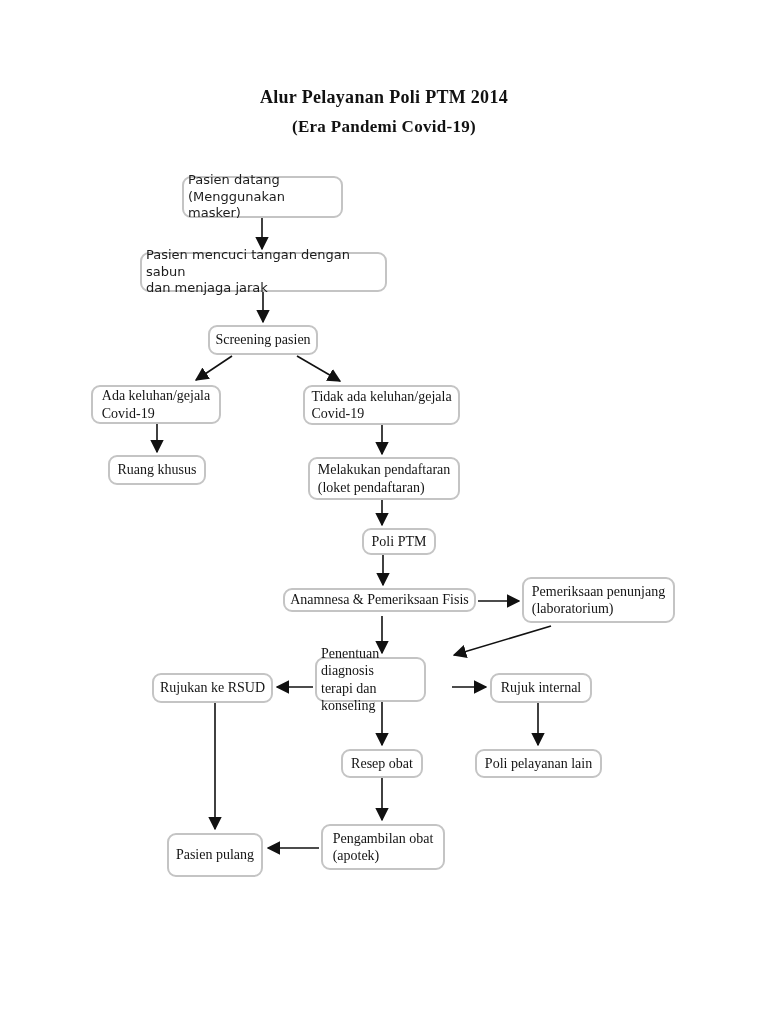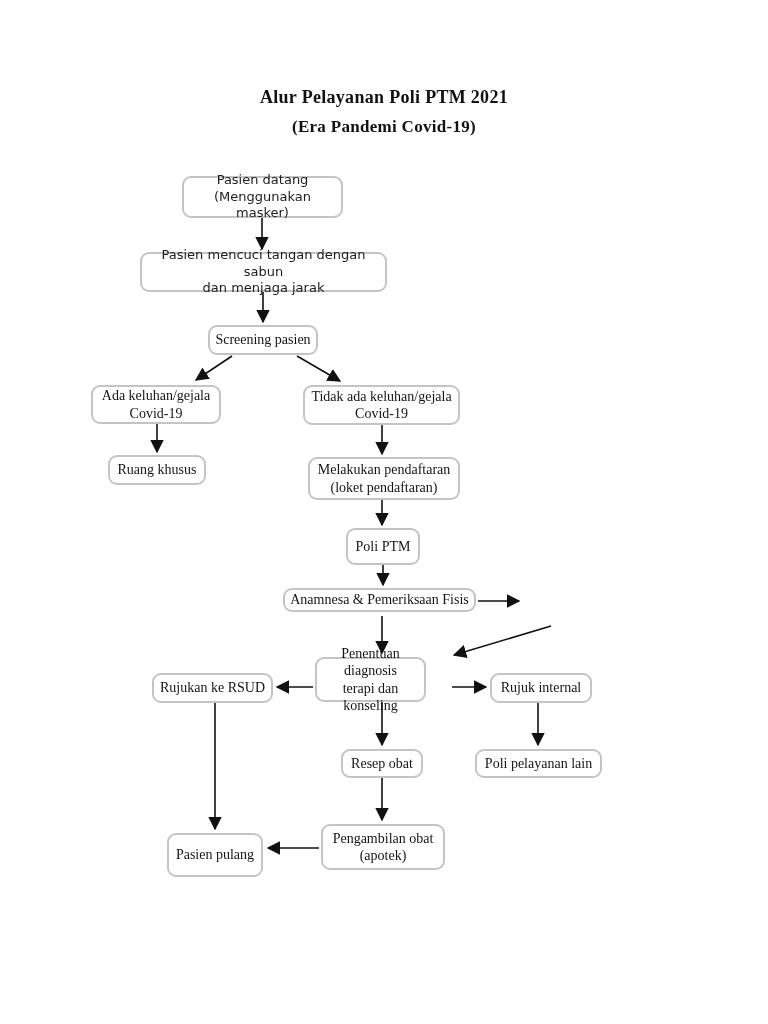--- a/index.html
+++ b/index.html
@@ -29,21 +29,21 @@
 
   .node {
     position: absolute;
     box-sizing: border-box;
     background: #ffffff;
     border: 2px solid #c4c4c4;
     border-radius: 9px;
     display: flex;
     align-items: center;
     justify-content: center;
-    text-align: center;
+    text-align: left;
     white-space: pre-line;
     color: #141414;
     line-height: 1.25;
     padding: 1px 4px;
   }
   .node.serif {
     font-family: "Liberation Serif", serif;
     font-size: 14px;
   }
   .node.sans {
@@ -63,21 +63,21 @@
   #arrow-layer line {
     stroke: #111111;
     stroke-width: 1.6;
   }
 </style>
 </head>
 <body>
 
 <div id="page">
 
-  <div id="title1" class="title-line">Alur Pelayanan Poli PTM 2021</div>
+  <div id="title1" class="title-line">Alur Pelayanan Poli PTM 2014</div>
   <div id="title2" class="title-line">(Era Pandemi Covid-19)</div>
 
   <svg id="arrow-layer" viewBox="0 0 768 1024" xmlns="http://www.w3.org/2000/svg">
     <defs>
       <marker id="ah" viewBox="0 0 10 10" refX="9" refY="5" markerWidth="8.5" markerHeight="8.5" orient="auto-start-reverse">
         <path d="M0,0 L10,5 L0,10 z" fill="#111111"></path>
       </marker>
     </defs>
     <line x1="262" y1="218" x2="262" y2="249" marker-end="url(#ah)"></line>
     <line x1="263" y1="292" x2="263" y2="322" marker-end="url(#ah)"></line>
@@ -104,22 +104,24 @@
   <div class="node sans" style="left:140px;top:252px;width:247px;height:40px">Pasien mencuci tangan dengan sabun
 dan menjaga jarak</div>
   <div class="node serif" style="left:208px;top:325px;width:110px;height:30px">Screening pasien</div>
   <div class="node serif" style="left:91px;top:385px;width:130px;height:39px">Ada keluhan/gejala
 Covid-19</div>
   <div class="node serif" style="left:303px;top:385px;width:157px;height:40px">Tidak ada keluhan/gejala
 Covid-19</div>
   <div class="node serif" style="left:108px;top:455px;width:98px;height:30px">Ruang khusus</div>
   <div class="node serif" style="left:308px;top:457px;width:152px;height:43px">Melakukan pendaftaran
 (loket pendaftaran)</div>
-  <div class="node serif" style="left:346px;top:528px;width:74px;height:37px">Poli PTM</div>
+  <div class="node serif" style="left:362px;top:528px;width:74px;height:27px">Poli PTM</div>
   <div class="node serif" style="left:283px;top:588px;width:193px;height:24px">Anamnesa &amp; Pemeriksaan Fisis</div>
+  <div class="node serif" style="left:522px;top:577px;width:153px;height:46px">Pemeriksaan penunjang
+(laboratorium)</div>
   <div class="node serif" style="left:315px;top:657px;width:111px;height:45px">Penentuan diagnosis
 terapi dan konseling</div>
   <div class="node serif" style="left:152px;top:673px;width:121px;height:30px">Rujukan ke RSUD</div>
   <div class="node serif" style="left:490px;top:673px;width:102px;height:30px">Rujuk internal</div>
   <div class="node serif" style="left:341px;top:749px;width:82px;height:29px">Resep obat</div>
   <div class="node serif" style="left:475px;top:749px;width:127px;height:29px">Poli pelayanan lain</div>
   <div class="node serif" style="left:167px;top:833px;width:96px;height:44px">Pasien pulang</div>
   <div class="node serif" style="left:321px;top:824px;width:124px;height:46px">Pengambilan obat
 (apotek)</div>
 

